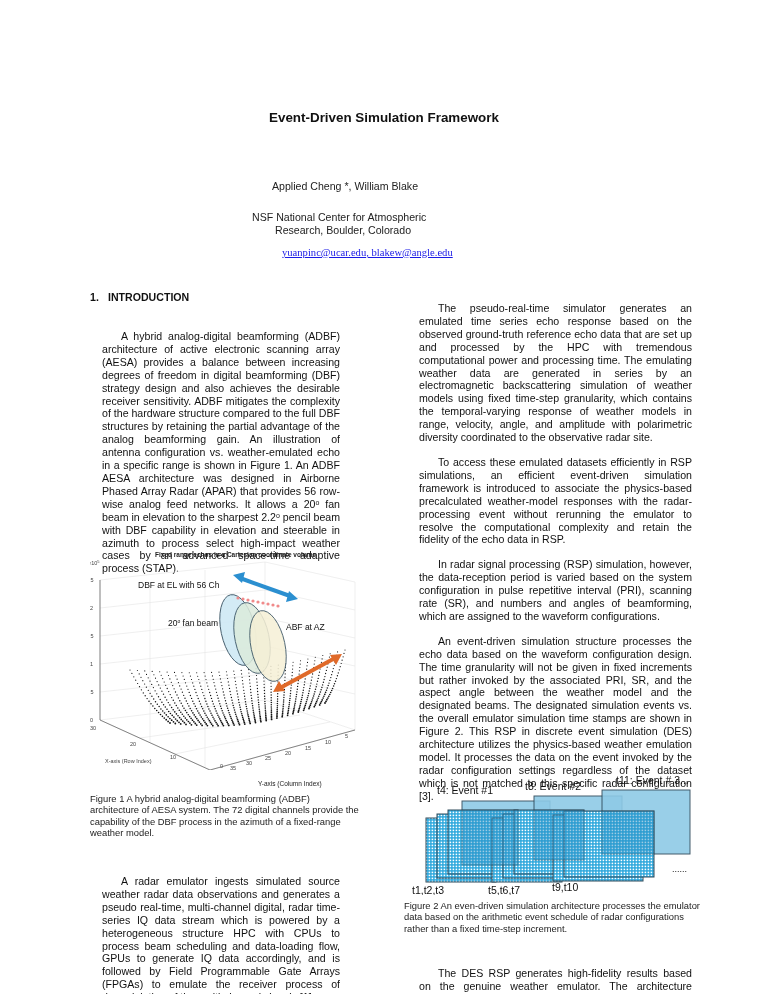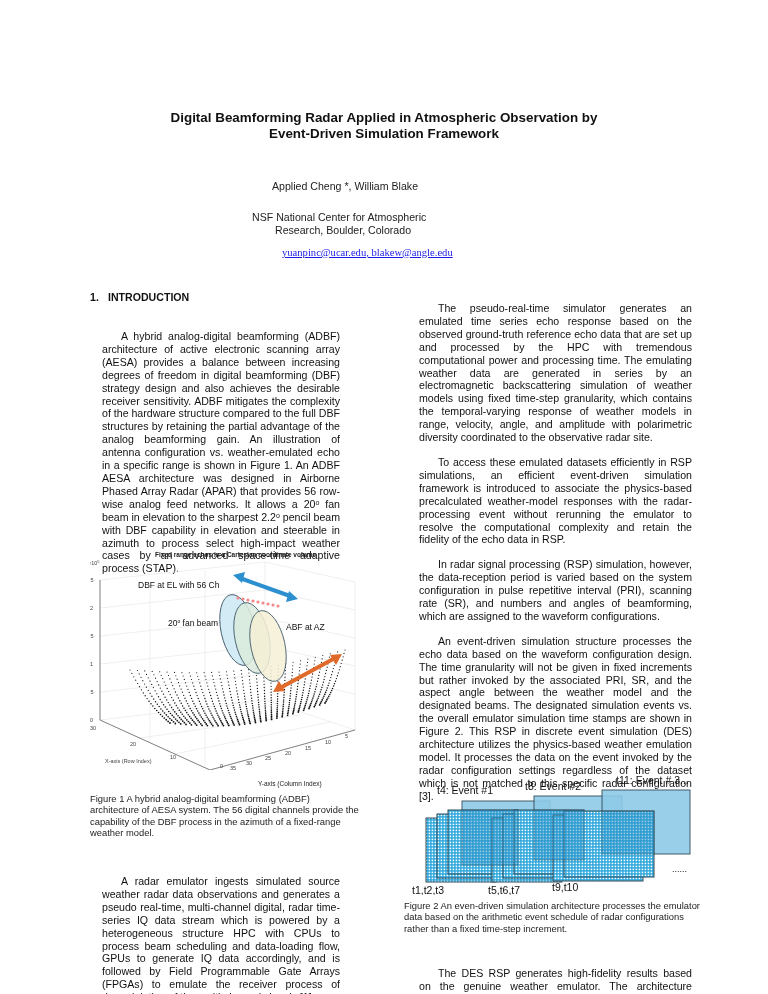--- a/index.html
+++ b/index.html
@@ -21,21 +21,20 @@
   .fig1-ylab { position: absolute; left: 258px; top: 780px; font-size: 6.5px; color: #222; }
   .cap { position: absolute; font-size: 9.4px; line-height: 11.4px; color: #222; }
   .cap1 { left: 90px; top: 793px; width: 270px; }
   .cap2 { left: 404px; top: 900px; width: 300px; }
   .fig2 { position: absolute; left: 410px; top: 760px; width: 300px; height: 135px; }
 </style>
 </head>
 <body>
 
 <div class="title">
-  <div>Digital Beamforming Radar Applied in Atmospheric Observation by</div>
   <div>Event-Driven Simulation Framework</div>
 </div>
 
 <div class="authors">Applied Cheng *, William Blake</div>
 
 <div class="affil">
   <span>NSF National Center for Atmospheric</span>
   <span class="l2">Research, Boulder, Colorado</span>
 </div>
 
@@ -803,21 +802,21 @@
   </g>
   <g font-family="Liberation Sans, sans-serif" fill="#111">
     <text x="48" y="28" font-size="8.5">DBF at EL with 56 Ch</text>
     <text x="78" y="66" font-size="8.5"><tspan>20</tspan><tspan dy="-3" font-size="5">o</tspan><tspan dy="3"> fan beam</tspan></text>
     <text x="196" y="70" font-size="8.5">ABF at AZ</text>
   </g>
 </svg>
 
 <div class="fig1-ylab">Y-axis (Column Index)</div>
 
-<div class="cap cap1">Figure 1 A hybrid analog-digital beamforming (ADBF) architecture of AESA system. The 56 digital channels provide the capability of the DBF process in the azimuth of a fixed-range weather model.</div>
+<div class="cap cap1">Figure 1 A hybrid analog-digital beamforming (ADBF) architecture of AESA system. The 72 digital channels provide the capability of the DBF process in the azimuth of a fixed-range weather model.</div>
 
 <div class="col col-left" style="top:863px;">
   <p>A radar emulator ingests simulated source weather radar data observations and generates a pseudo real-time, multi-channel digital, radar time-series IQ data stream which is powered by a heterogeneous structure HPC with CPUs to process beam scheduling and data-loading flow, GPUs to generate IQ data accordingly, and is followed by Field Programmable Gate Arrays (FPGAs) to emulate the receiver process of demodulation of the multi-channel signals [1].</p>
 </div>
 
 <div class="col col-right" style="top:290px;">
   <p>The pseudo-real-time simulator generates an emulated time series echo response based on the observed ground-truth reference echo data that are set up and processed by the HPC with tremendous computational power and processing time. The emulating weather data are generated in series by an electromagnetic backscattering simulation of weather models using fixed time-step granularity, which contains the temporal-varying response of weather models in range, velocity, angle, and amplitude with polarimetric diversity coordinated to the observative radar site.</p>
   <p>To access these emulated datasets efficiently in RSP simulations, an efficient event-driven simulation framework is introduced to associate the physics-based precalculated weather-model responses with the radar-processing event without rerunning the emulator to resolve the computational complexity and retain the fidelity of the echo data in RSP.</p>
   <p>In radar signal processing (RSP) simulation, however, the data-reception period is varied based on the system configuration in pulse repetitive interval (PRI), scanning rate (SR), and numbers and angles of beamforming, which are assigned to the waveform configurations.</p>
   <p>An event-driven simulation structure processes the echo data based on the waveform configuration design. The time granularity will not be given in fixed increments but rather invoked by the associated PRI, SR, and the aspect angle between the weather model and the designated beams. The designated simulation events vs. the overall emulator simulation time stamps are shown in Figure 2. This RSP in discrete event simulation (DES) architecture utilizes the physics-based weather emulation model. It processes the data on the event invoked by the radar configuration settings regardless of the dataset which is not matched to this specific radar configuration [3].</p>

